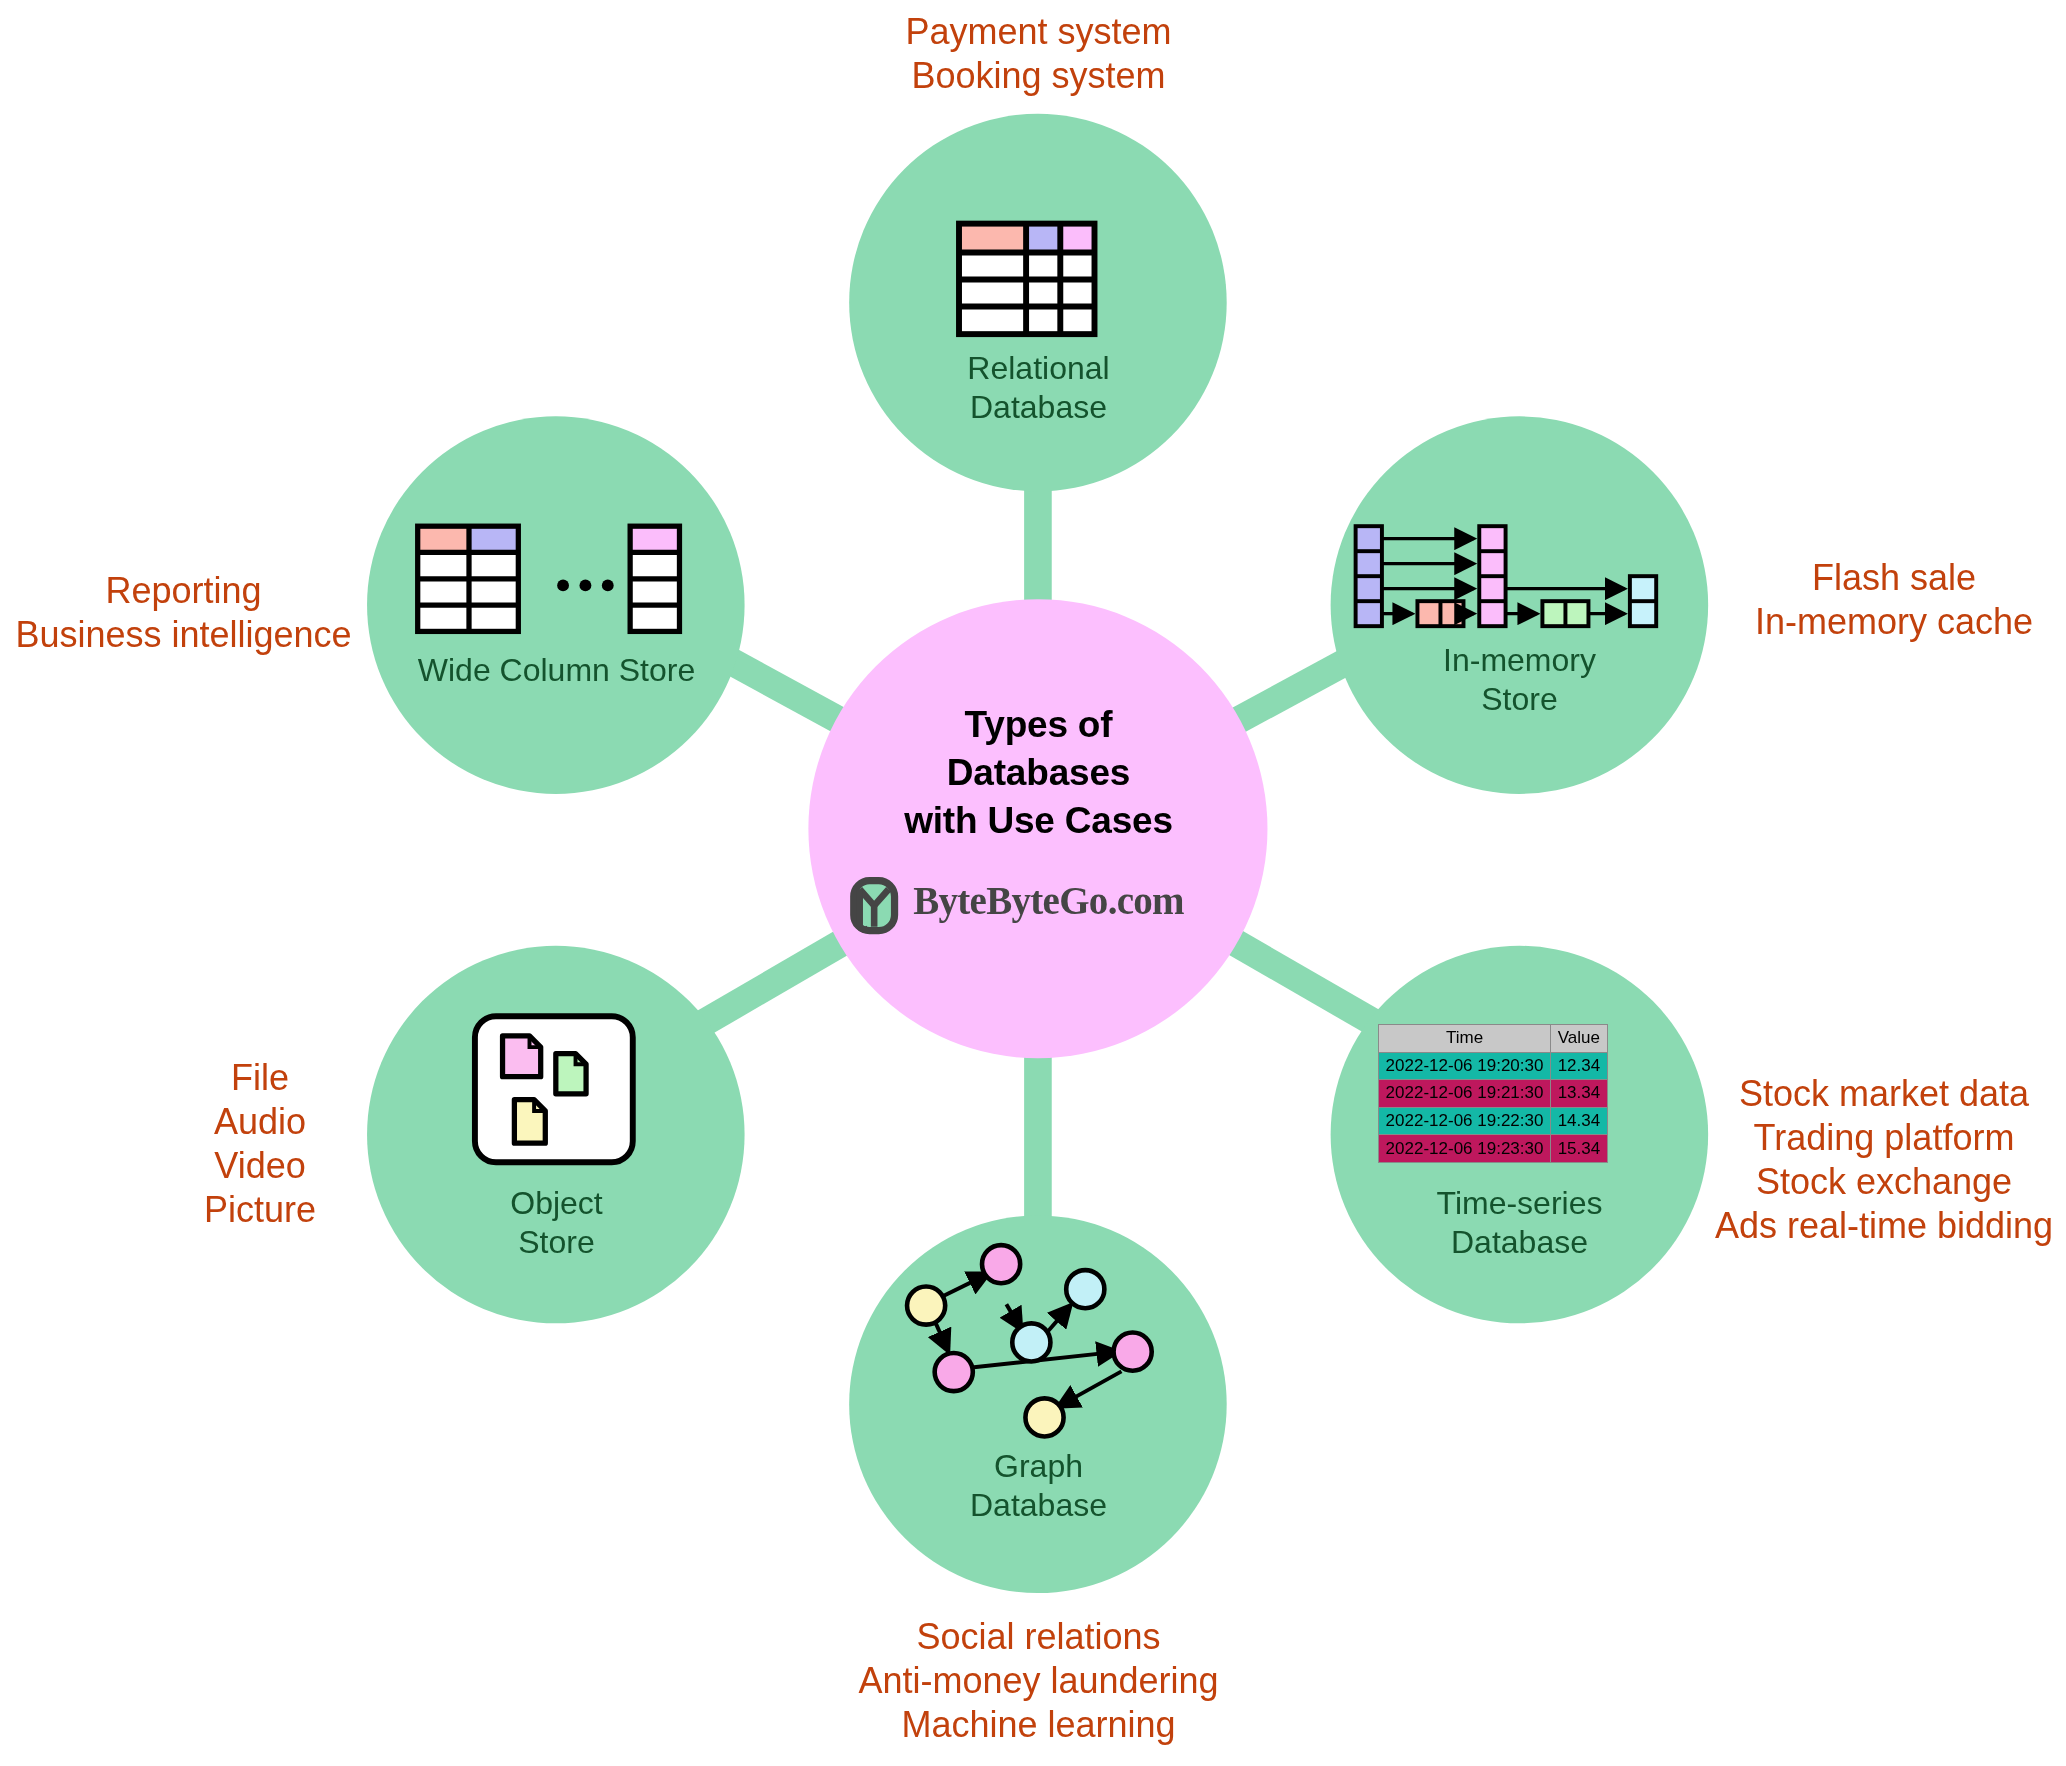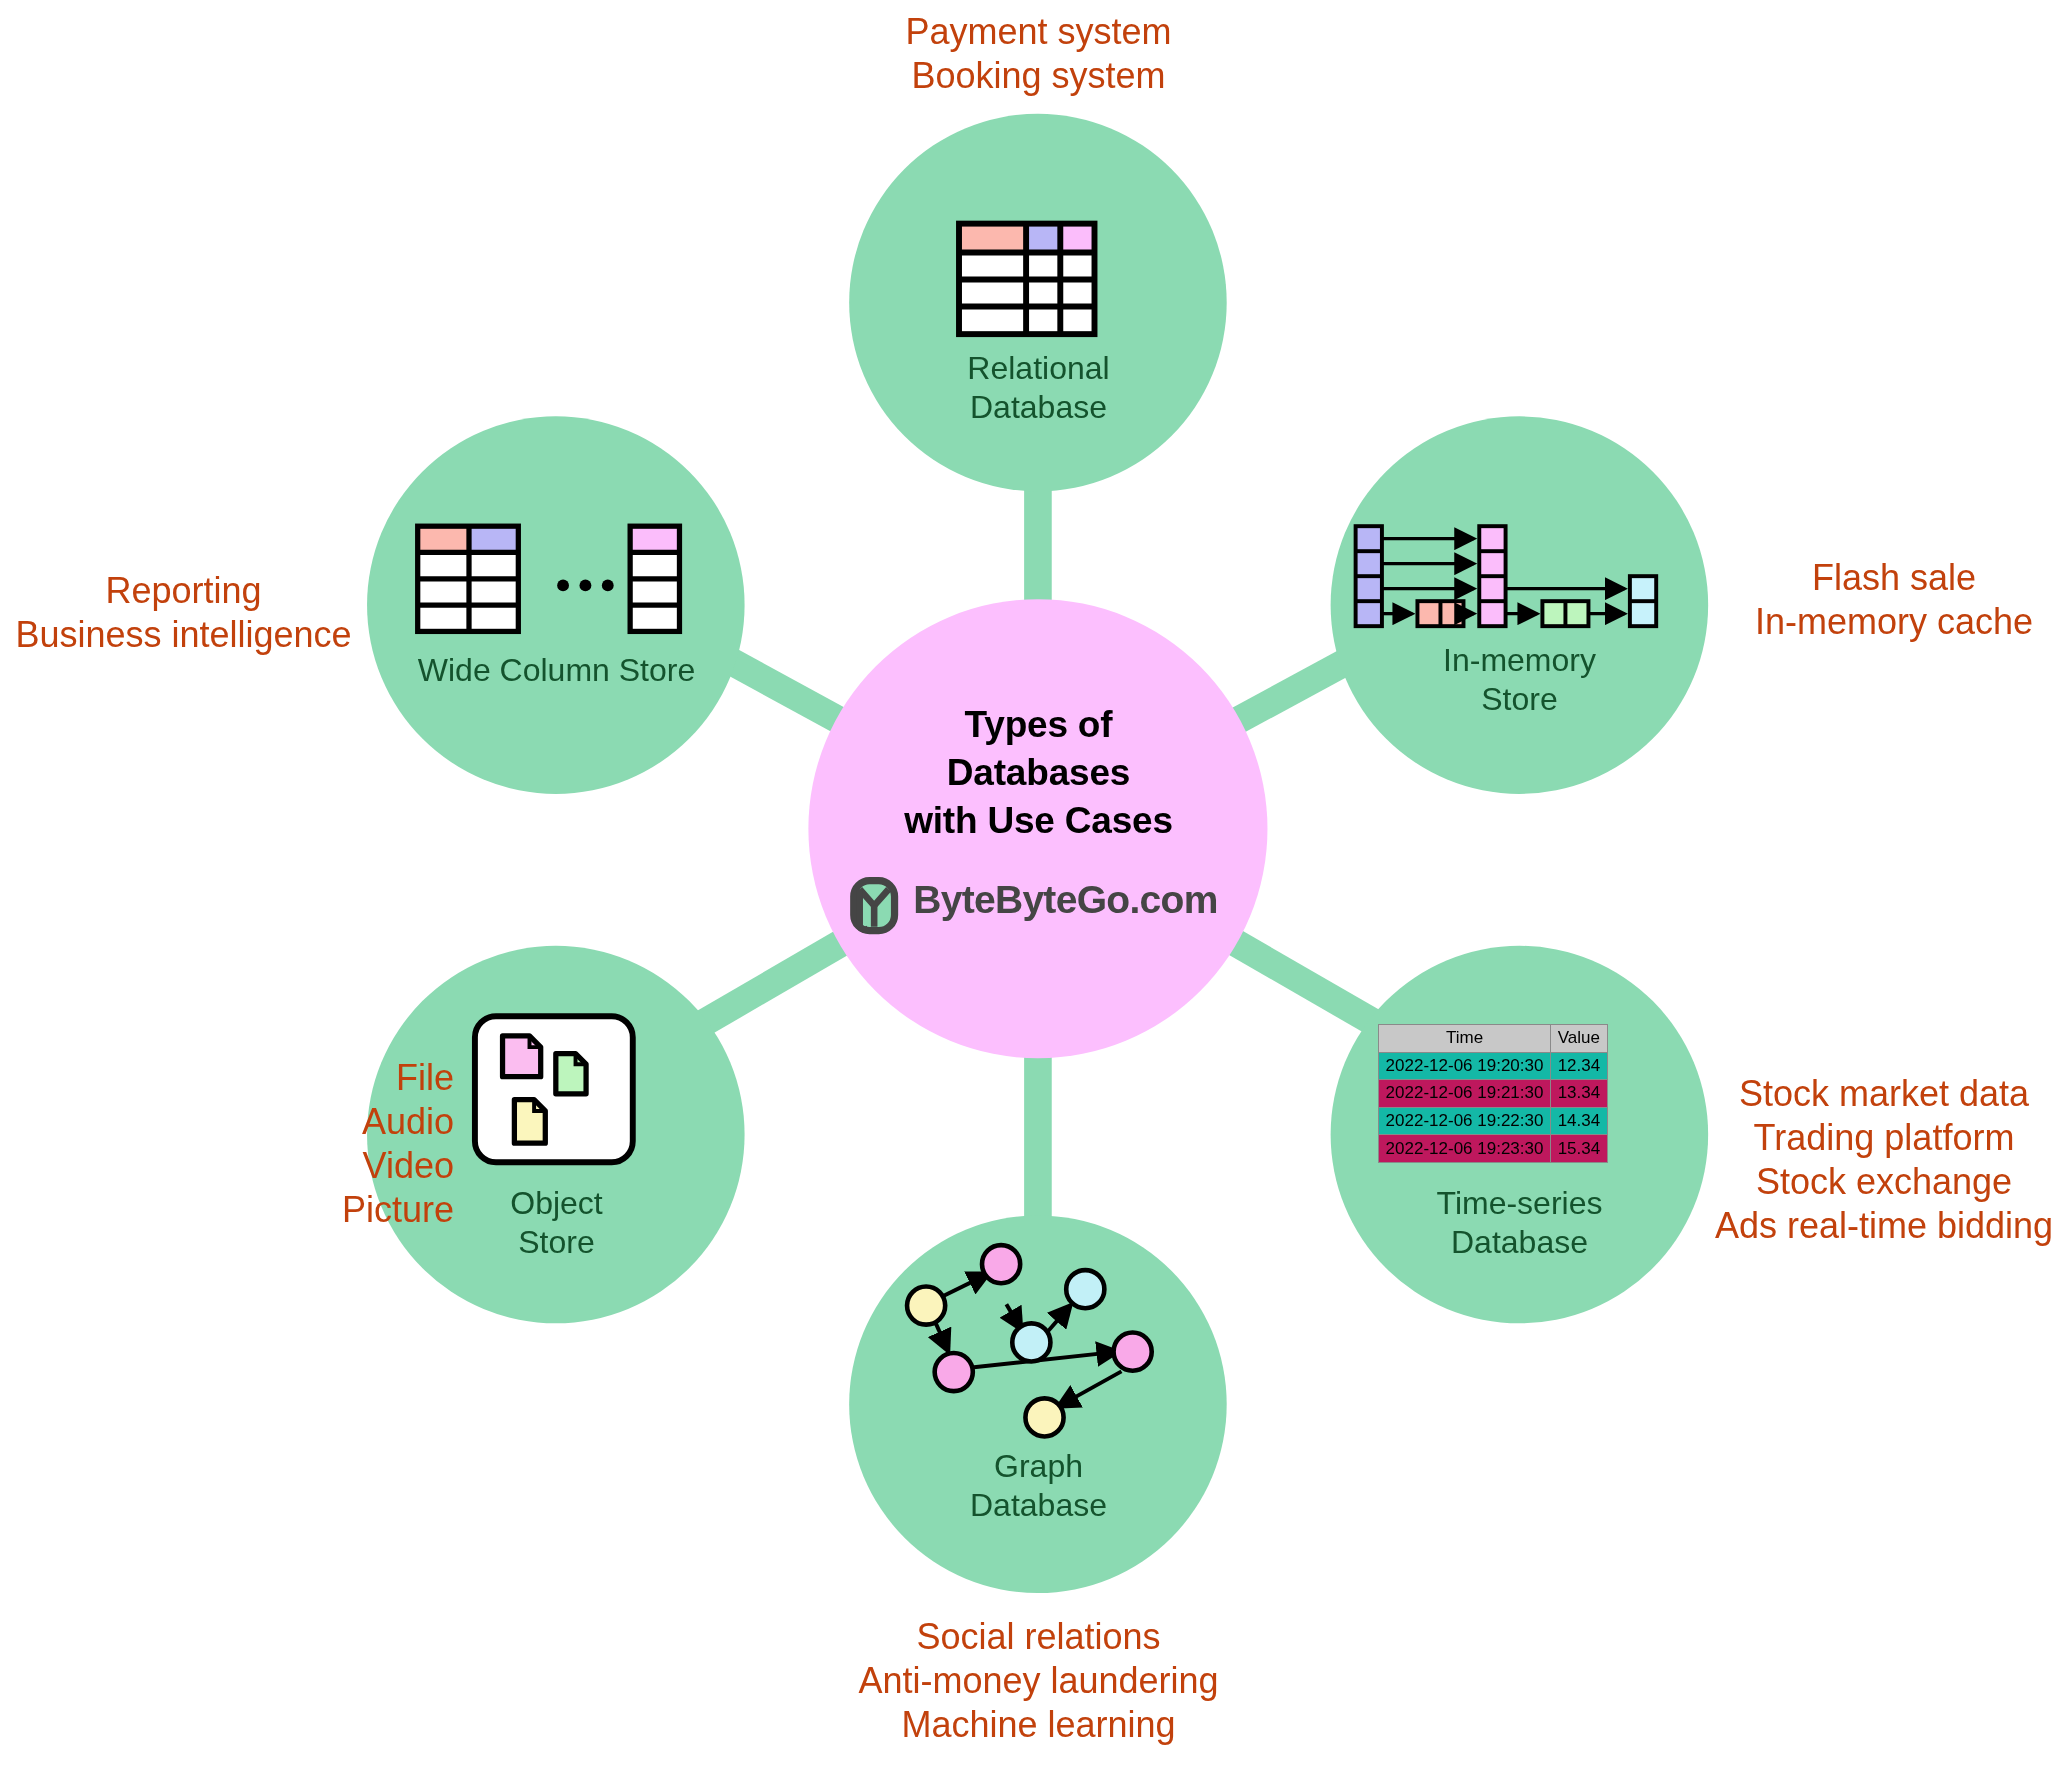--- a/index.html
+++ b/index.html
@@ -53,21 +53,21 @@
   .logo-wrap {
     position: absolute;
     display: flex;
     align-items: center;
     gap: 9.2px;
   }
   .logo-text {
     font-size: 39px;
     font-weight: bold;
     color: #454545;
-    font-family: Liberation Sans, sans-serif;
+    font-family: Liberation Serif, serif;
     letter-spacing: -0.7px;
   }
   .ts-table {
     position: absolute;
     border-collapse: collapse;
     font-family: Liberation Sans, sans-serif;
     font-size: 17px;
     border-radius: 22px;
   }
   .ts-table td, .ts-table th {
@@ -336,20 +336,20 @@
 
 <div class="usecase" style="left:1702px; top:1072px; width:364px; text-align:center;">Stock market data
 Trading platform
 Stock exchange
 Ads real-time bidding</div>
 
 <div class="usecase" style="left:841px; top:1615px; width:395px;">Social relations
 Anti-money laundering
 Machine learning</div>
 
-<div class="usecase" style="left:66px; top:1056px; width:388px; text-align:right;">File
+<div class="usecase" style="left:66px; top:1056px; width:388px; text-align:center;">File
 Audio
 Video
 Picture</div>
 
 <div class="usecase" style="left:0px; top:569px; width:367px; text-align:center;">Reporting
 Business intelligence</div>
 
 
 </body></html>

